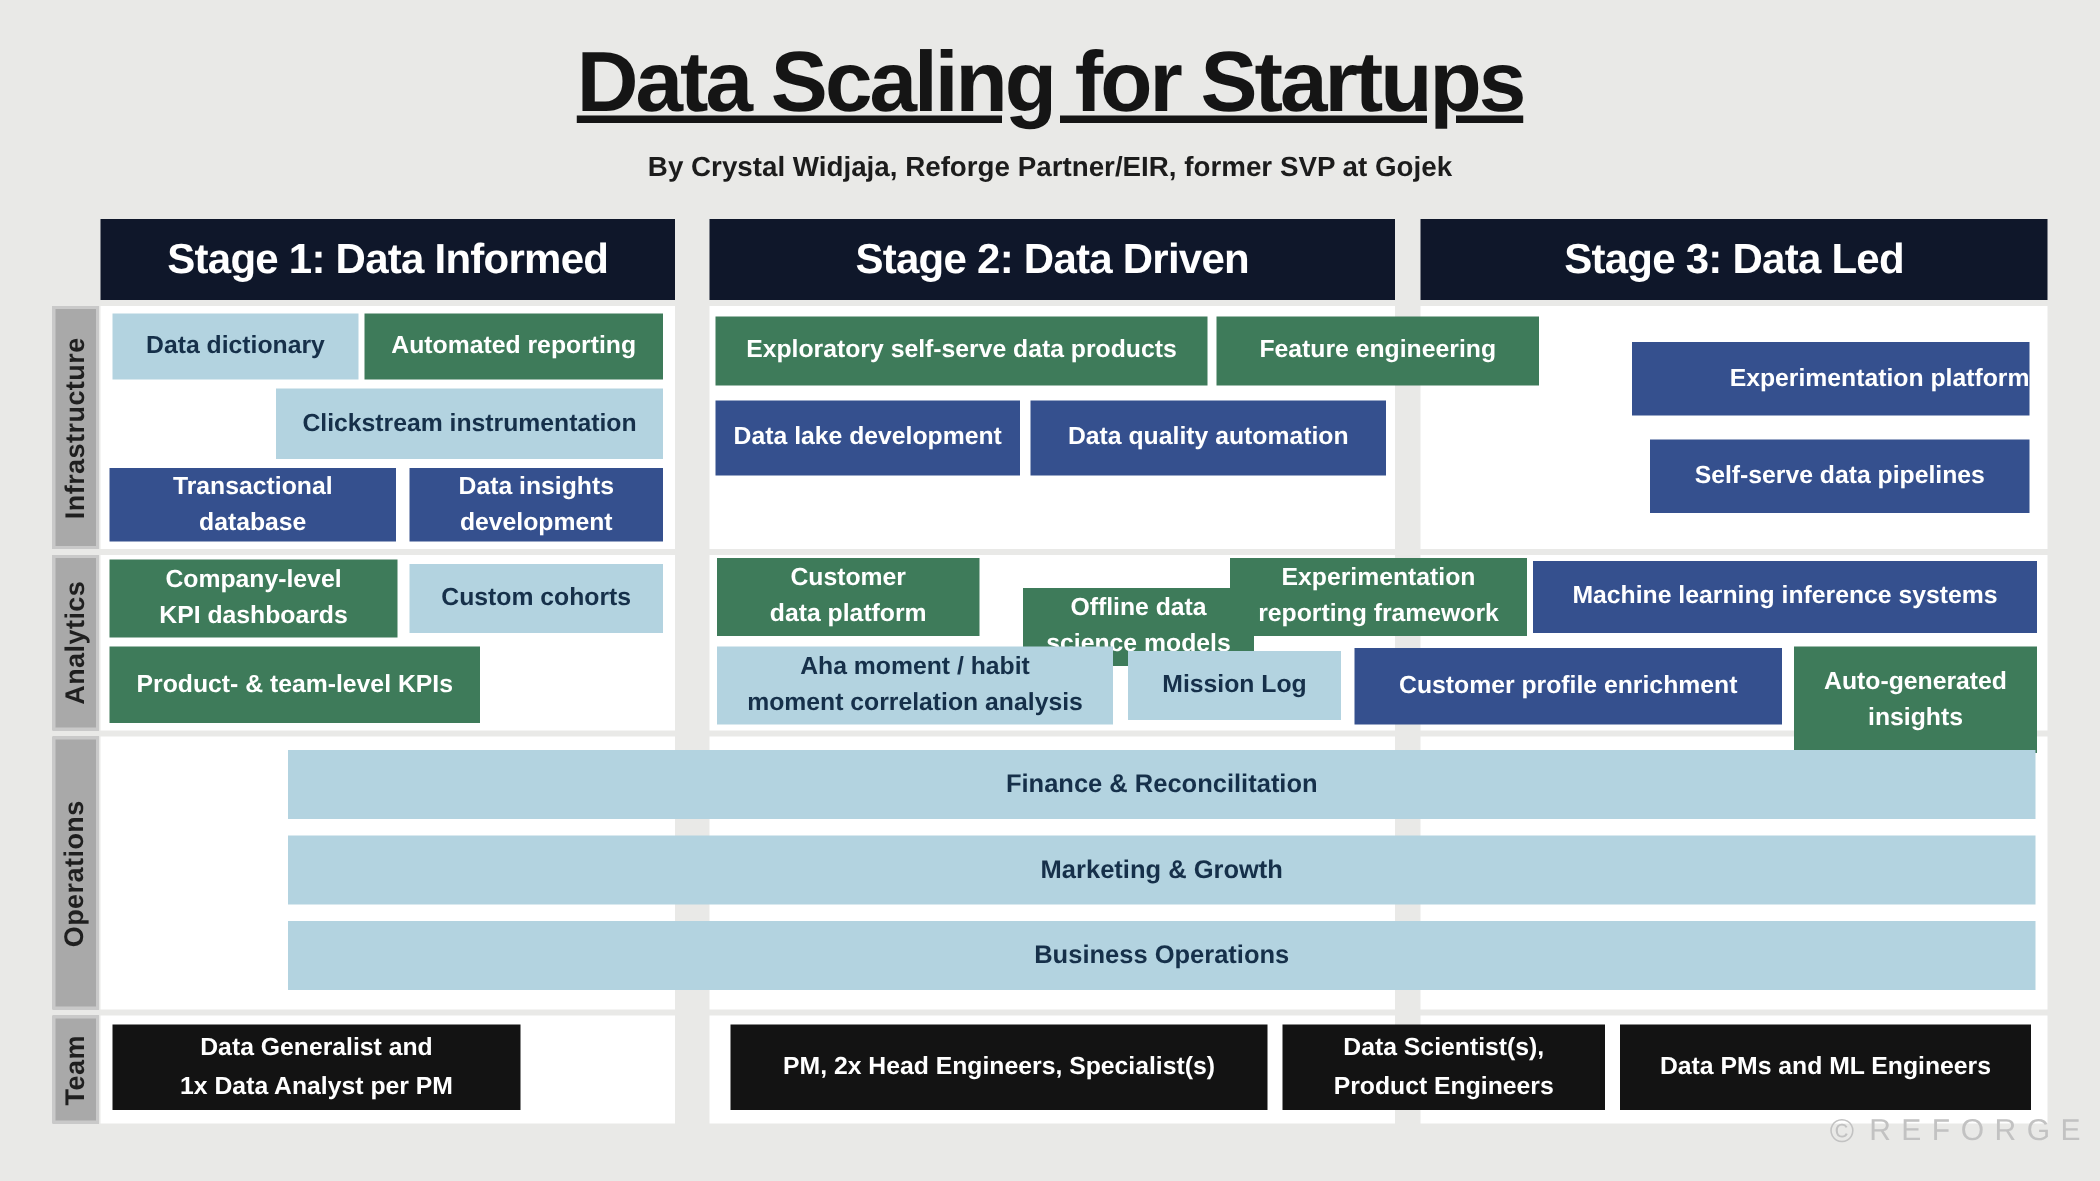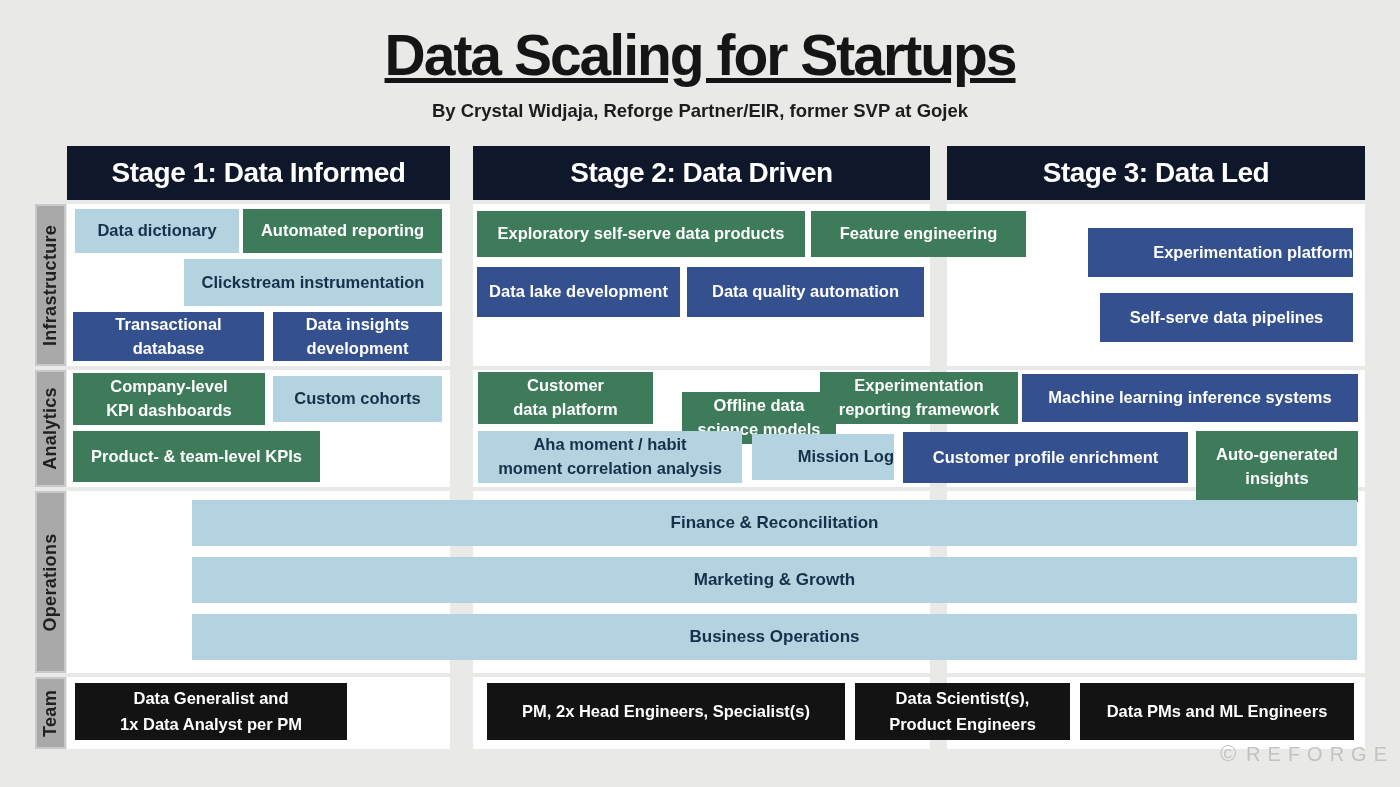--- a/index.html
+++ b/index.html
@@ -168,21 +168,21 @@
     <span>science models</span>
   </div>
   <div class="box combined" style="left:820px;top:372px;width:198px;height:52px;">
     <span>Experimentation</span>
     <span>reporting framework</span>
   </div>
   <div class="box business" style="left:478px;top:431px;width:264px;height:52px;">
     <span>Aha moment / habit</span>
     <span>moment correlation analysis</span>
   </div>
-  <div class="box business" style="left:752px;top:434px;width:142px;height:46px;align-items:flex-end;">
+  <div class="box business" style="left:752px;top:434px;width:142px;height:46px;">
     <span>Mission Log</span>
   </div>
 
   <div class="box technical" style="left:1022px;top:374px;width:336px;height:48px;">
     <span>Machine learning inference systems</span>
   </div>
   <div class="box technical" style="left:903px;top:432px;width:285px;height:51px;">
     <span>Customer profile enrichment</span>
   </div>
   <div class="box combined" style="left:1196px;top:431px;width:162px;height:71px;">

